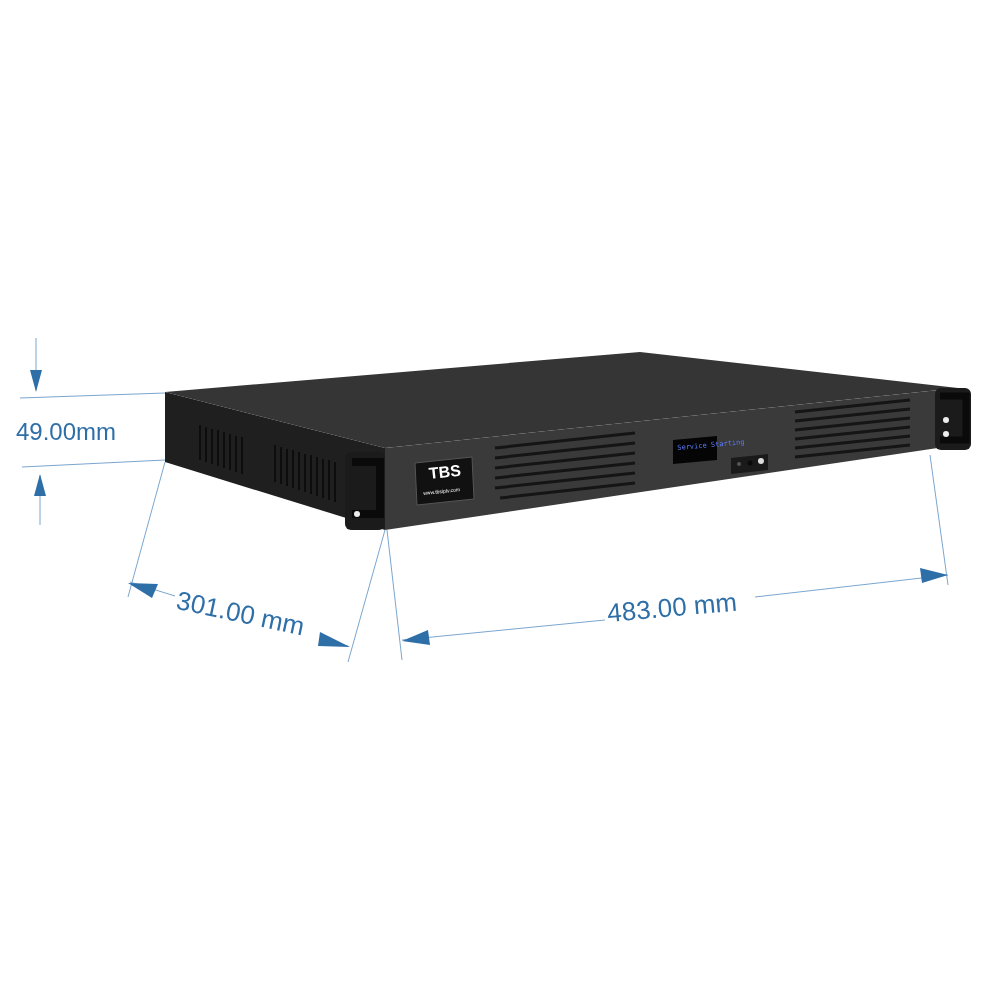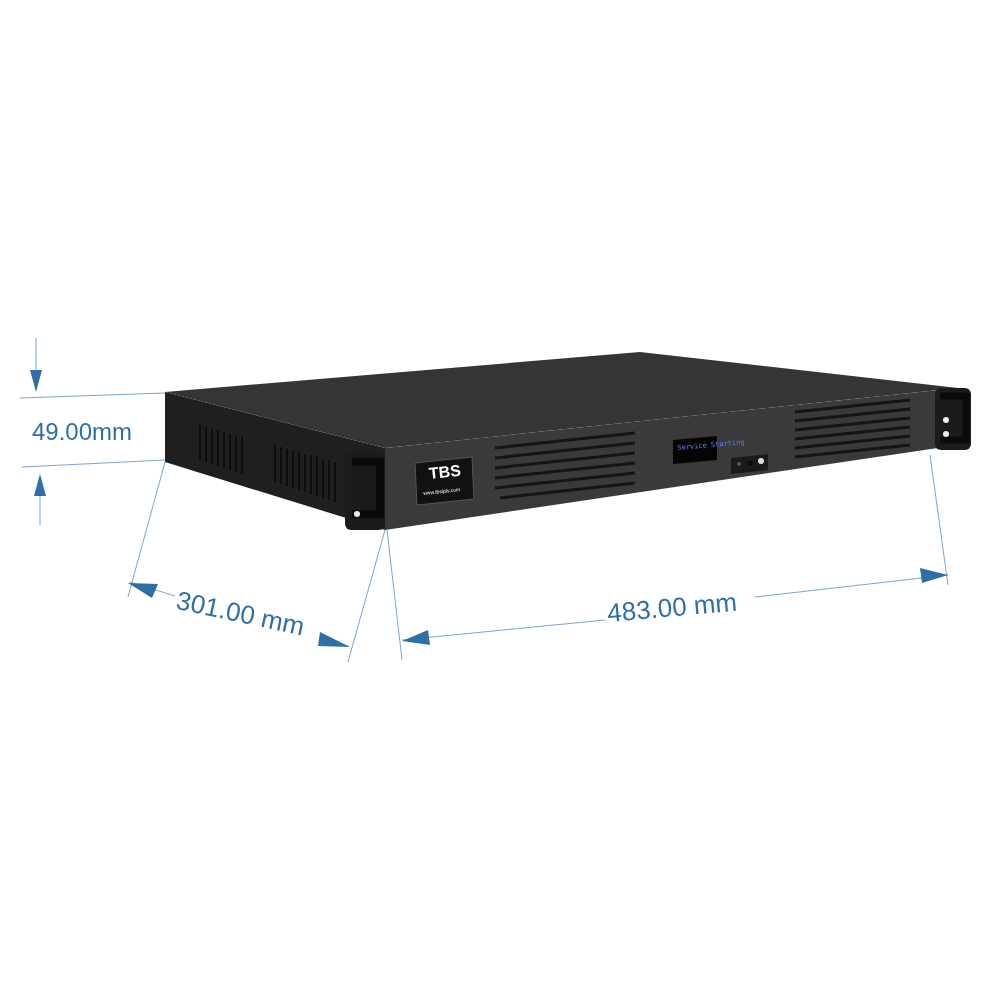--- a/index.html
+++ b/index.html
@@ -99,15 +99,15 @@
     <path d="M940 396 h26 v44 h-26" fill="none" stroke="#0a0a0a" stroke-width="7"></path>
     <circle cx="946" cy="420" r="3" fill="#eee"></circle>
     <circle cx="946" cy="434" r="3" fill="#eee"></circle>
   </g>
 </svg>
 
 <div class="brand" style="left:428px;top:465px;font-size:16px;font-weight:bold;transform:rotate(-6deg);">TBS</div>
 <div class="brand" style="left:423px;top:490px;font-size:5px;transform:rotate(-6deg);">www.tbsiptv.com</div>
 <div class="lcd-text" style="left:677px;top:444px;transform:rotate(-5deg);">Service Starting</div>
 
-<div class="dim-label" style="left:16px;top:418px;font-size:24px;margin-left:16px;">49.00mm</div>
+<div class="dim-label" style="left:16px;top:418px;font-size:24px;">49.00mm</div>
 <div class="dim-label" style="left:180px;top:585px;font-size:26px;transform:rotate(12deg);">301.00 mm</div>
 <div class="dim-label" style="left:606px;top:598px;font-size:26px;transform:rotate(-5deg);">483.00 mm</div>
 
 </body></html>

